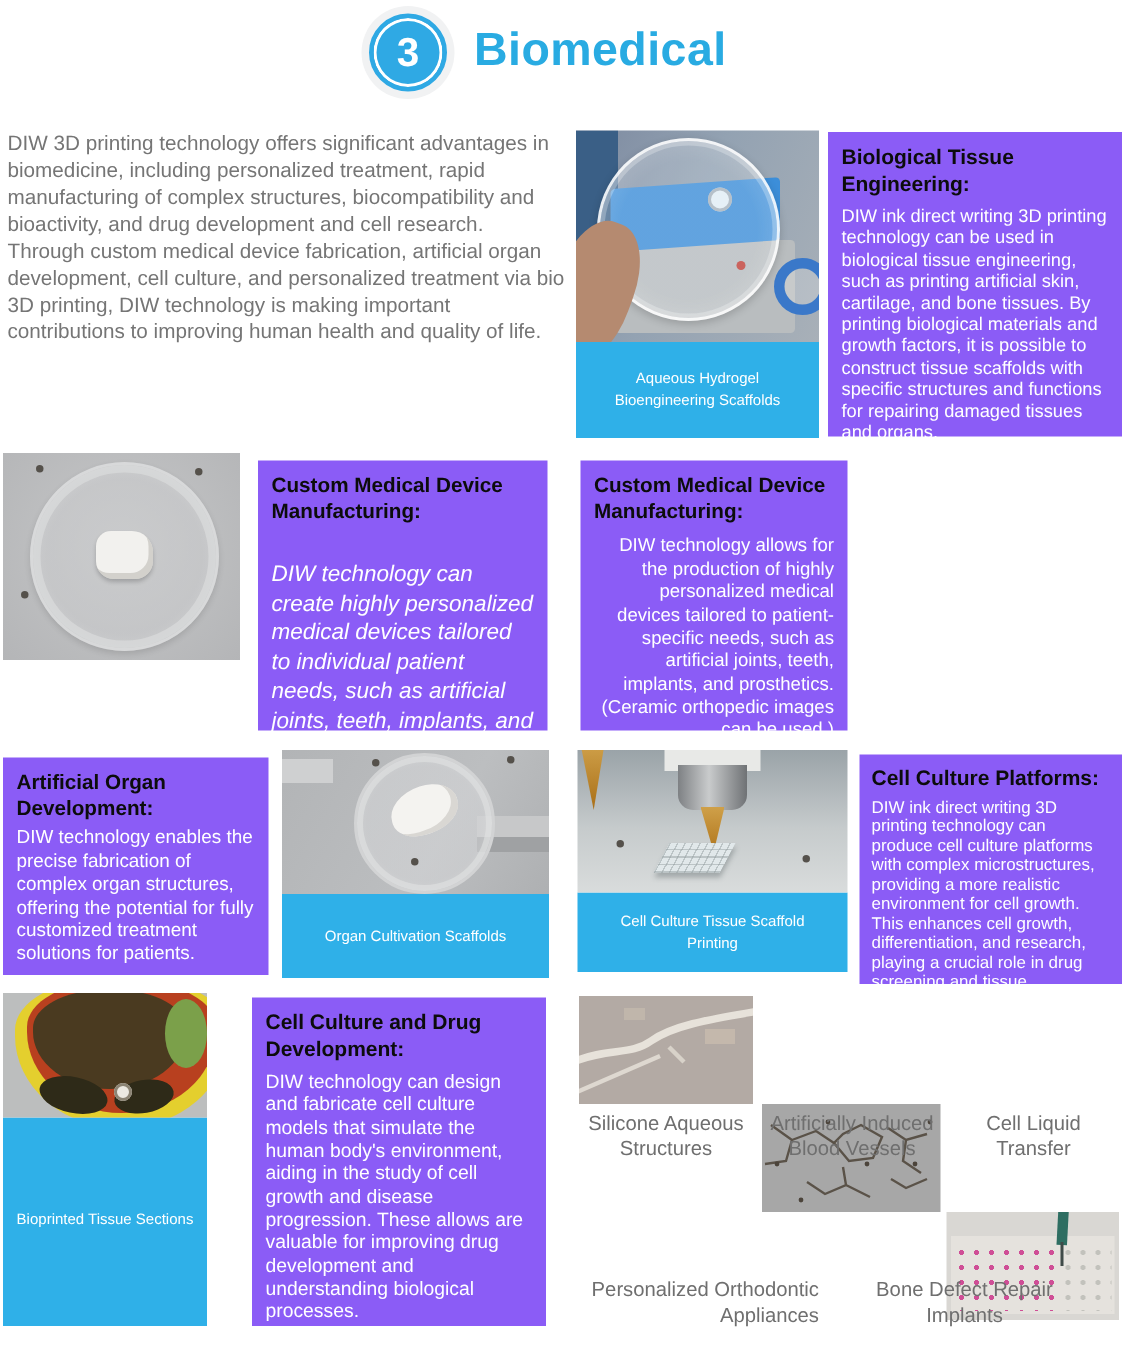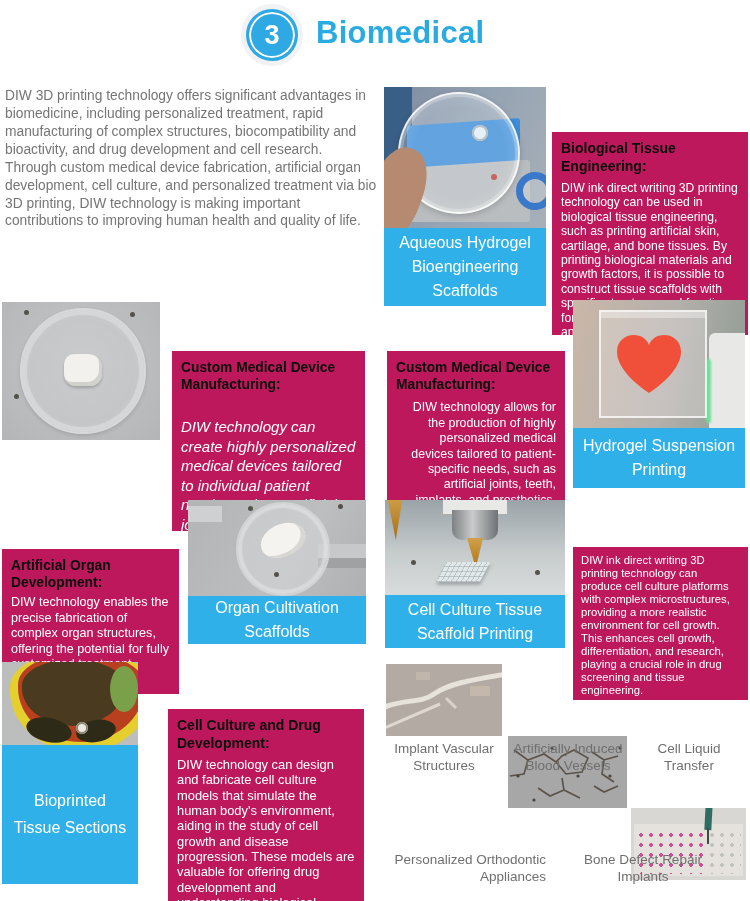--- a/index.html
+++ b/index.html
@@ -11,23 +11,23 @@
                background:#f1f2f3;display:flex;align-items:center;justify-content:center;}
   .badge{width:46px;height:46px;border-radius:50%;background:#2fa9e4;border:3px solid #2fa9e4;
          box-shadow:inset 0 0 0 2px #ffffff;color:#fff;font-weight:bold;font-size:27px;
          display:flex;align-items:center;justify-content:center;}
   .page-title{left:316px;top:15px;font-size:31px;font-weight:bold;color:#29abe2;letter-spacing:.3px;}
   .intro{left:5px;top:87px;width:372px;font-size:13.8px;line-height:1.3;color:#757575;}
   
   .imgcard{display:flex;flex-direction:column;background:#fff;}
   .photo{position:relative;overflow:hidden;flex:0 0 auto;width:100%;}
   .cap{flex:1;background:#2fb0e8;color:#fff;display:flex;align-items:center;justify-content:center;
-       text-align:center;font-size:16px;line-height:1.5;padding:3px 8px;box-sizing:border-box;}
-  
-  .bluebox{background:#be185d;box-sizing:border-box;padding:8px 9px;margin-top:44px;}
+       text-align:center;font-size:10px;line-height:1.5;padding:3px 8px;box-sizing:border-box;}
+  
+  .bluebox{background:#8b5cf6;box-sizing:border-box;padding:8px 9px;}
   .bluebox h3{margin:0;color:#0c0c0c;font-weight:bold;font-size:13.8px;line-height:1.25;}
   .bluebox p{margin:0;color:#ffffff;}
   
   .gcap{color:#6f6f6f;font-size:13.5px;line-height:1.25;text-align:center;}
   
   .ph{position:absolute;}
   .round{border-radius:50%;}
   
   .p-aq{background:linear-gradient(115deg,#7d8aa0 0%,#93a2b2 45%,#a8b0b8 100%);}
   .aq-cloth{left:0;top:0;width:28px;height:96px;background:#3a5f86;border-radius:0 0 60% 0;}
@@ -148,40 +148,27 @@
   <div class="abs bluebox" style="left:172px;top:307px;width:193px;height:180px;">
     <h3 style="margin-bottom:24px;">Custom Medical Device Manufacturing:</h3>
     <p style="font-size:15px;line-height:1.3;font-style:italic;">DIW technology can create highly personalized medical devices tailored to individual patient needs, such as artificial joints, teeth, implants, and prosthetics.</p>
   </div>
 
   <div class="abs bluebox" style="left:387px;top:307px;width:178px;height:180px;">
     <h3 style="margin-bottom:7px;">Custom Medical Device Manufacturing:</h3>
     <p style="font-size:12.4px;line-height:1.24;text-align:right;">DIW technology allows for the production of highly personalized medical devices tailored to patient-specific needs, such as artificial joints, teeth, implants, and prosthetics. (Ceramic orthopedic images can be used.)</p>
   </div>
 
-  <div class="abs imgcard" style="left:573px;top:300px;width:172px;height:188px;">
-    <div class="photo p-he" style="height:128px;">
-      <div class="ph he-mach"></div>
-      <div class="ph he-glow"></div>
-      <div class="ph he-cube"></div>
-      <div class="ph he-heart">
-        <svg width="64" height="60" viewBox="0 0 32 29">
-            <path d="M16 29C16 29 0 19 0 8.5 0 3 4 0 8.5 0 12 0 15 2 16 5 17 2 20 0 23.5 0 28 0 32 3 32 8.5 32 19 16 29 16 29Z" fill="#f0503a"></path>
-          </svg>
-      </div>
-    </div>
-    <div class="cap">Hydrogel Suspension Printing</div>
-  </div>
 
   <div class="abs bluebox" style="left:2px;top:505px;width:177px;height:145px;">
     <h3 style="margin-bottom:4px;">Artificial Organ Development:</h3>
     <p style="font-size:12.6px;line-height:1.22;">DIW technology enables the precise fabrication of complex organ structures, offering the potential for fully customized treatment solutions for patients.</p>
   </div>
 
-  <div class="abs imgcard" style="left:188px;top:500px;width:178px;height:116px;">
+  <div class="abs imgcard" style="left:188px;top:500px;width:178px;height:152px;">
     <div class="photo p-og" style="height:96px;">
       <div class="ph og-rail1"></div>
       <div class="ph og-rail2"></div>
       <div class="ph dot" style="left:60px;top:6px;"></div>
       <div class="ph dot" style="left:150px;top:4px;"></div>
       <div class="ph og-dish round"></div>
       <div class="ph og-ear"></div>
       <div class="ph dot" style="left:86px;top:72px;"></div>
     </div>
     <div class="cap" style="padding:0 4px;">Organ Cultivation Scaffolds</div>
@@ -194,52 +181,53 @@
       <div class="ph cp-cone"></div>
       <div class="ph cp-cone2"></div>
       <div class="ph cp-plate"></div>
       <div class="ph dot" style="left:150px;top:70px;"></div>
       <div class="ph dot" style="left:26px;top:60px;"></div>
     </div>
     <div class="cap" style="padding:0 15px;">Cell Culture Tissue Scaffold Printing</div>
   </div>
 
   <div class="abs bluebox" style="left:573px;top:503px;width:175px;height:153px;padding:7px 8px;">
+    <h3 style="font-size:14px;margin-bottom:5px;">Cell Culture Platforms:</h3>
     <p style="font-size:11.3px;line-height:1.15;">DIW ink direct writing 3D printing technology can produce cell culture platforms with complex microstructures, providing a more realistic environment for cell growth. This enhances cell growth, differentiation, and research, playing a crucial role in drug screening and tissue engineering.</p>
   </div>
 
   <div class="abs imgcard" style="left:2px;top:662px;width:136px;height:222px;">
     <div class="photo p-bp" style="height:83px;">
       <div class="ph bp-out">
         <div class="ph bp-red"></div>
         <div class="ph bp-core"></div>
         <div class="ph bp-green"></div>
         <div class="ph bp-lungL"></div>
         <div class="ph bp-lungR"></div>
         <div class="ph bp-spine"></div>
       </div>
     </div>
     <div class="cap" style="line-height:1.65;">Bioprinted Tissue Sections</div>
   </div>
 
   <div class="abs bluebox" style="left:168px;top:665px;width:196px;height:219px;padding:8px 9px 6px;">
     <h3 style="font-size:14px;margin-bottom:5px;">Cell Culture and Drug Development:</h3>
-    <p style="font-size:12.9px;line-height:1.19;">DIW technology can design and fabricate cell culture models that simulate the human body's environment, aiding in the study of cell growth and disease progression. These models are valuable for offering drug development and understanding biological processes.</p>
+    <p style="font-size:12.9px;line-height:1.19;">DIW technology can design and fabricate cell culture models that simulate the human body's environment, aiding in the study of cell growth and disease progression. These allows are valuable for improving drug development and understanding biological processes.</p>
   </div>
 
   <div class="abs photo p-si" style="left:386px;top:664px;width:116px;height:72px;">
     <svg width="116" height="72" viewBox="0 0 116 72">
       <path d="M-4 44 C20 34 34 40 48 30 S84 16 120 10" stroke="#e7e2da" stroke-width="5" fill="none"></path>
       <path d="M-6 66 L54 40" stroke="#ded8d0" stroke-width="3" fill="none"></path>
       <path d="M60 34 l10 10" stroke="#d8d2c9" stroke-width="3" fill="none"></path>
       <rect x="84" y="22" width="20" height="10" fill="#c4b8ac"></rect>
       <rect x="30" y="8" width="14" height="8" fill="#c0b6ab"></rect>
     </svg>
   </div>
-  <div class="abs gcap" style="left:378px;top:741px;width:132px;">Implant Vascular Structures</div>
+  <div class="abs gcap" style="left:378px;top:741px;width:132px;">Silicone Aqueous Structures</div>
 
   <div class="abs photo p-bv" style="left:508px;top:664px;width:119px;height:72px;">
     <svg width="119" height="72" viewBox="0 0 119 72">
       <g stroke="#5a5248" stroke-width="1.6" fill="none">
         <path d="M6 14 l14 10 l-4 14 l-14 2 M20 24 l16 -6 l12 8"></path>
         <path d="M48 26 l10 12 l16 -2 l6 -14 l-14 -8 l-12 6 z"></path>
         <path d="M84 16 l12 8 l14 -4 M96 24 l-2 14 l12 8"></path>
         <path d="M30 52 l12 8 l14 -6 l-2 -12 M56 54 l16 8"></path>
         <path d="M86 50 l10 6 l14 -6"></path>
       </g>

